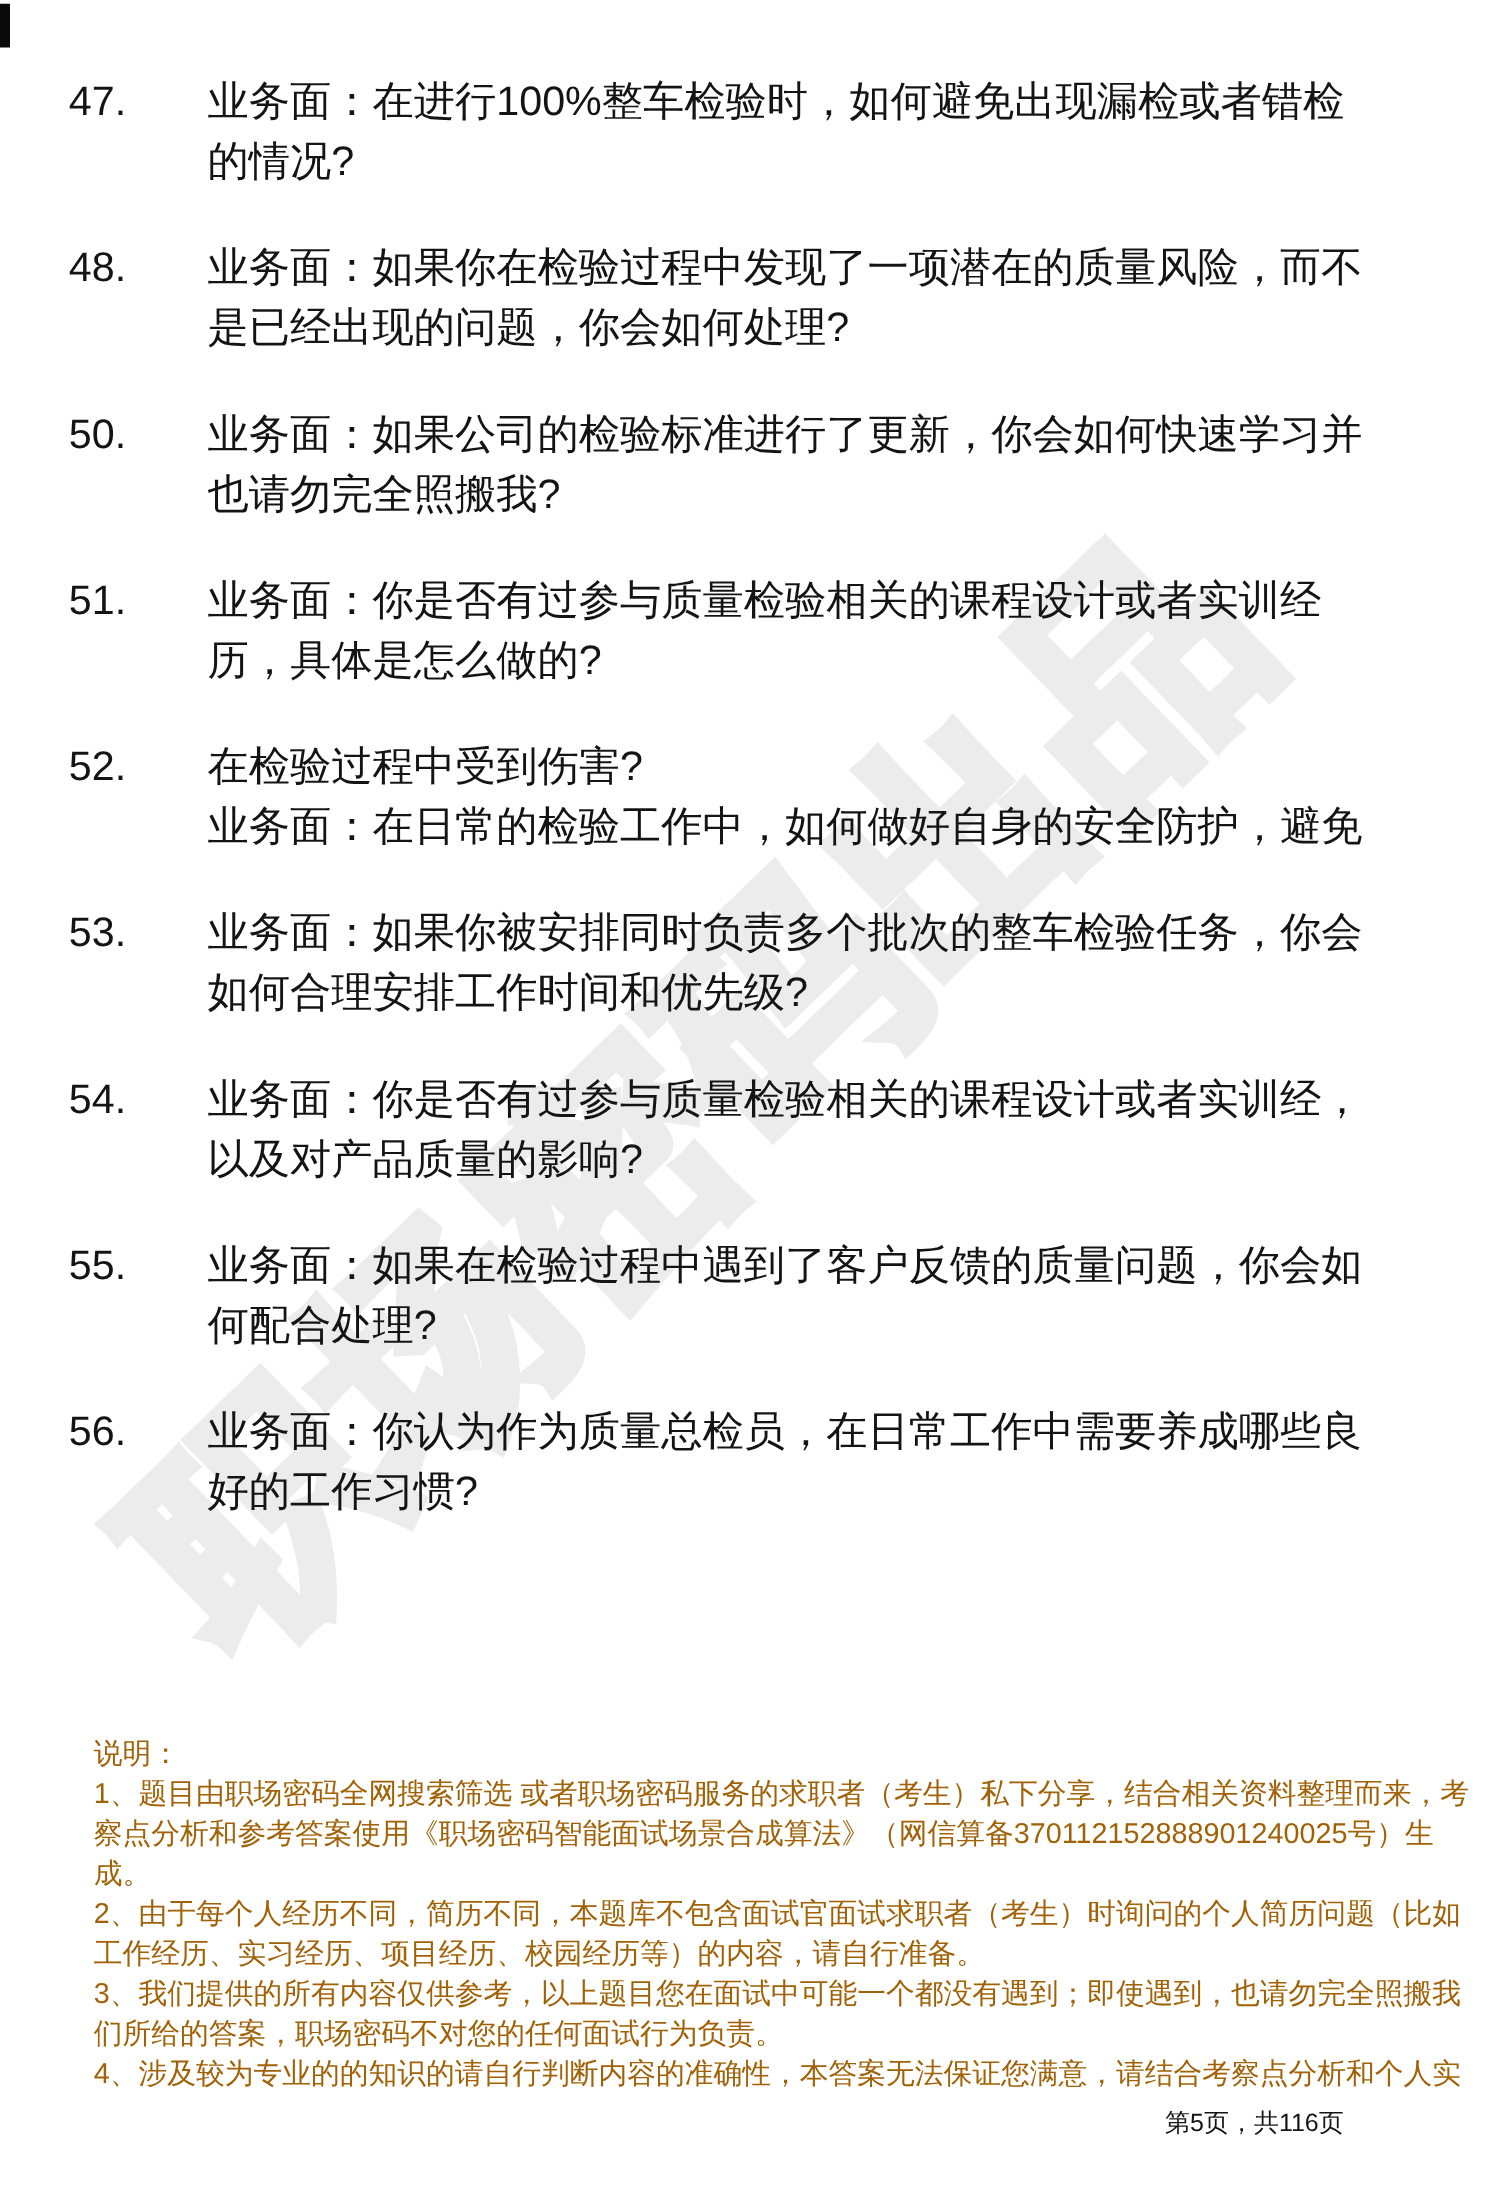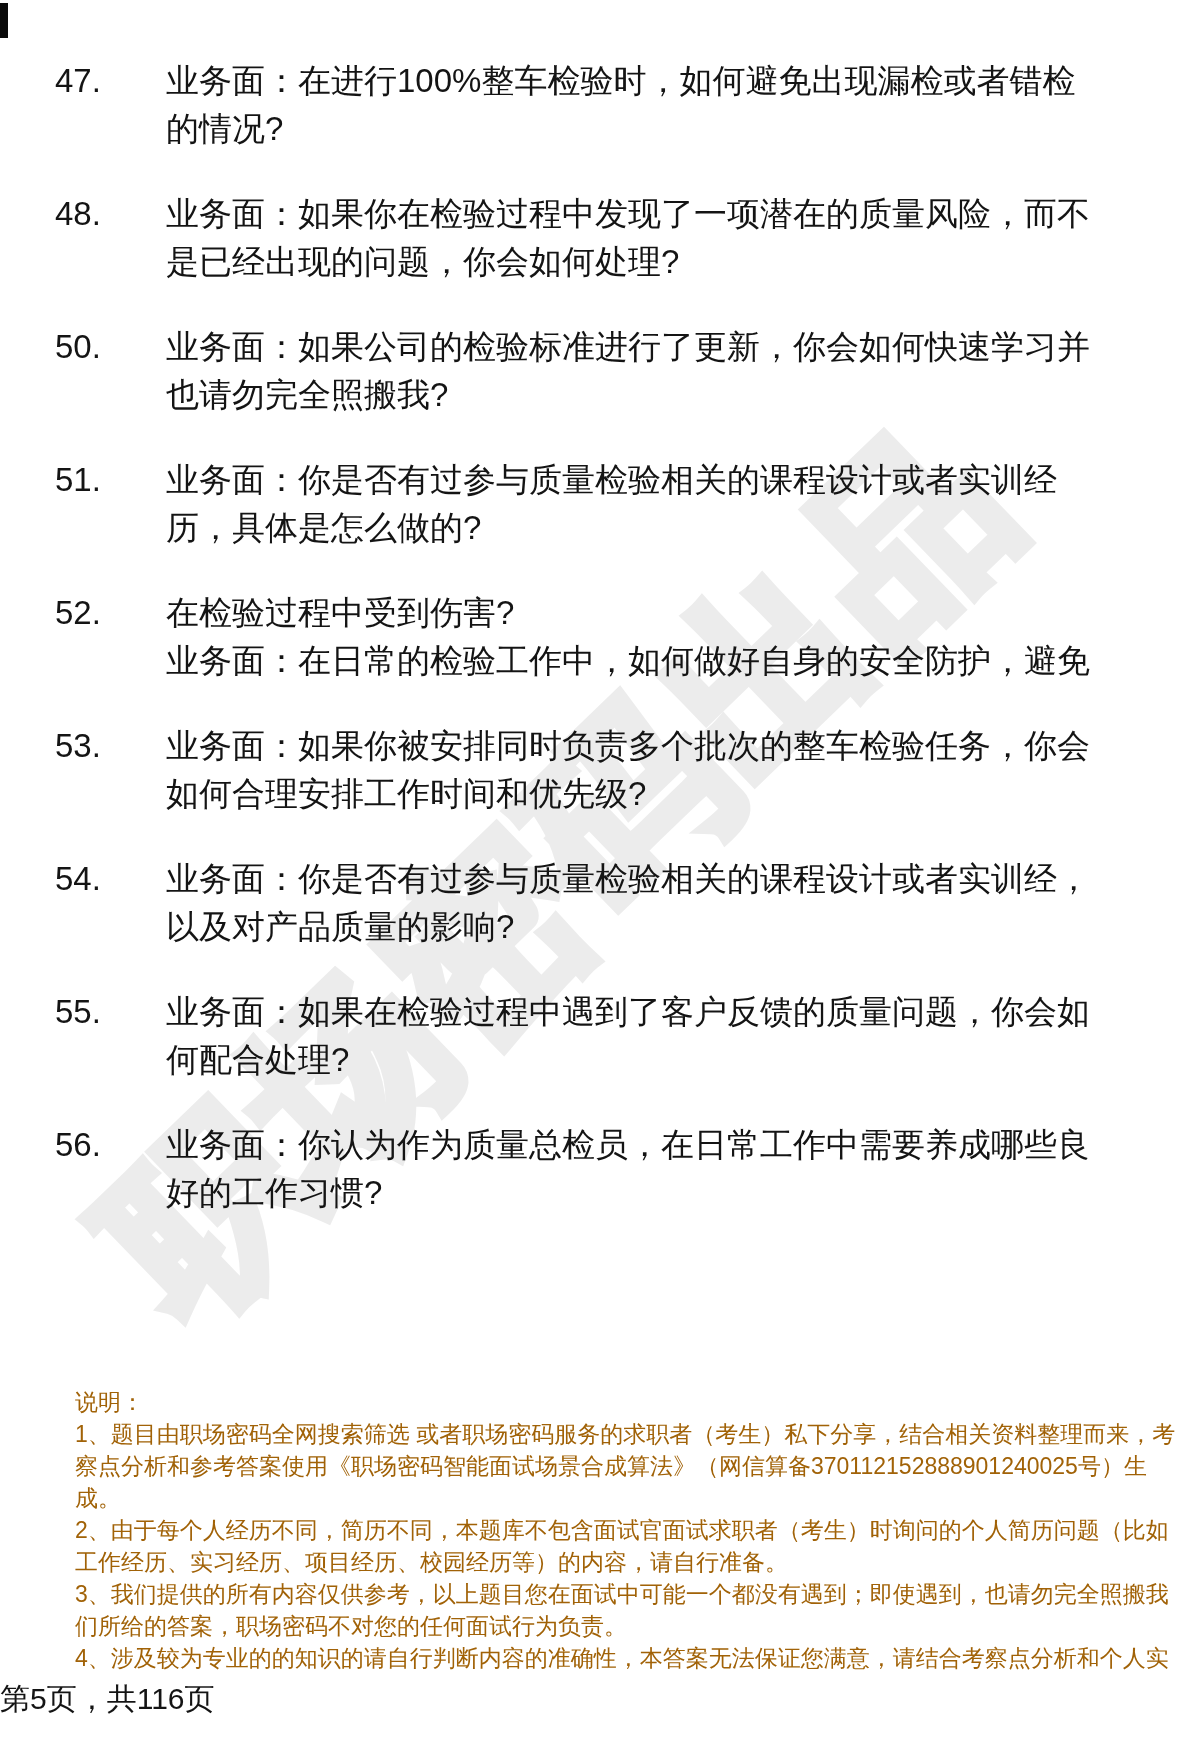--- a/index.html
+++ b/index.html
@@ -71,22 +71,22 @@
     font-size:23px;
     line-height:32px;
     color:#a16207;
   }
   .note-line{white-space:nowrap;}
   .footer{
     position:absolute;
     left:0;
     top:1682px;
     width:1075px;
-    text-align:left;
-    font-size:30px;
+    text-align:right;
+    font-size:20px;
     line-height:34px;
     color:#141414;
   }
 </style>
 </head>
 <body>
 
 <div id="page">
 
   <div class="watermark">职场密码出品</div>

